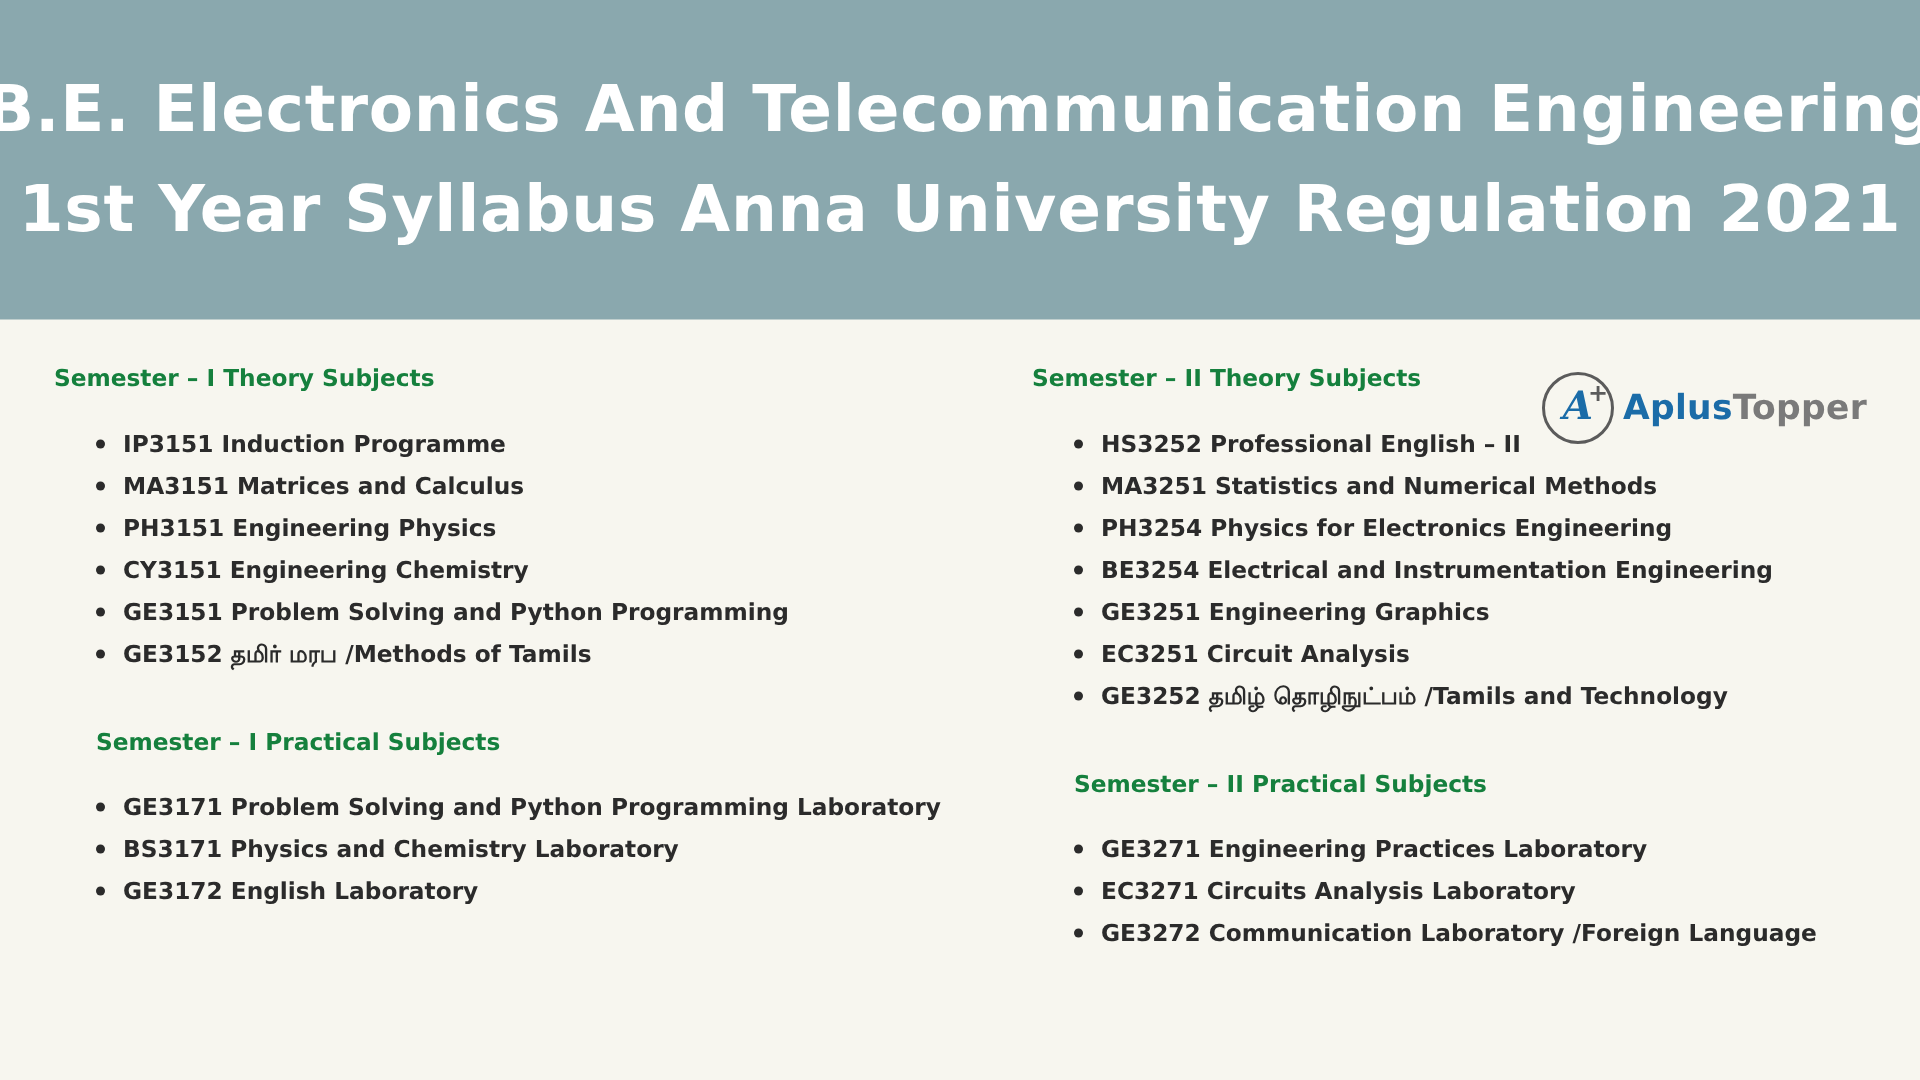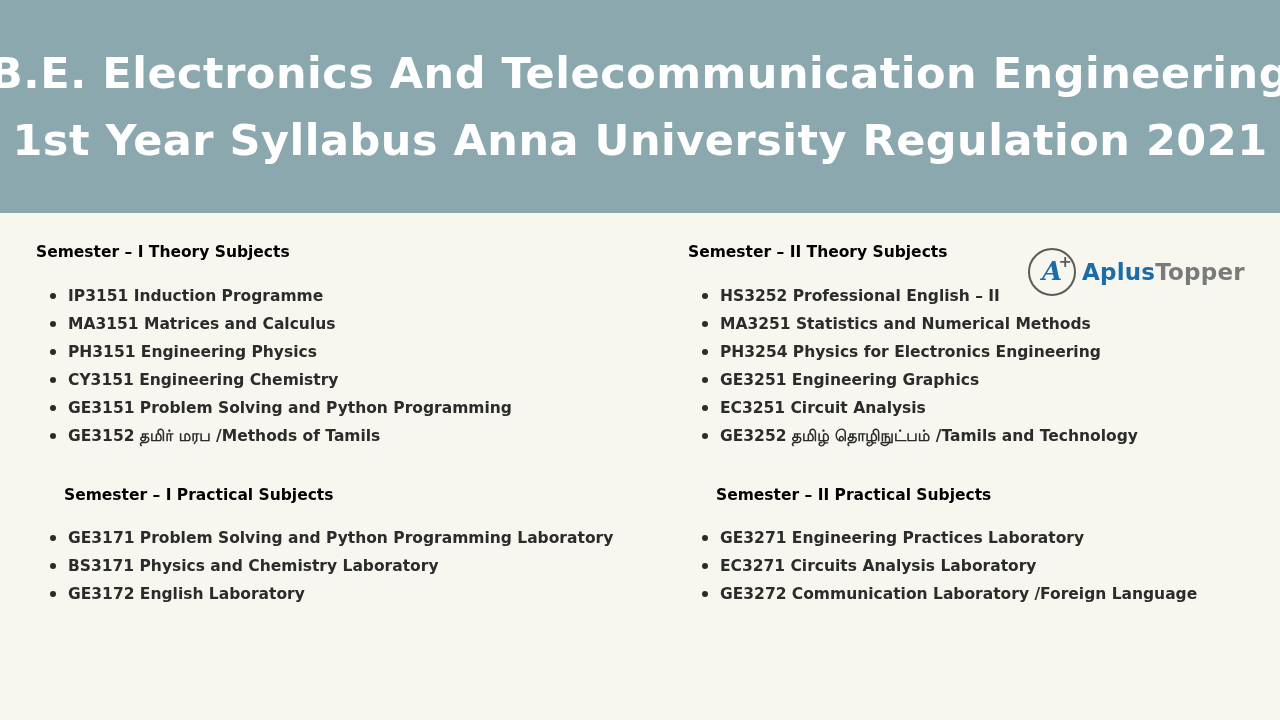--- a/index.html
+++ b/index.html
@@ -48,33 +48,33 @@
   .col {
     box-sizing: border-box;
     width: 640px;
     padding-left: 36px;
     padding-right: 12px;
   }
   .col-inner-right {
     padding-left: 12px;
   }
   .section-title {
-    color: #000000;
+    color: #15803d;
     font-size: 15.5px;
     font-weight: bold;
     margin: 0 0 20px 0;
     line-height: 1.2;
   }
   .section-title.second {
     margin-top: 36px;
     margin-left: 28px;
   }
   ul.subjects {
     list-style: none;
-    margin: 0;
+    margin: 14px;
     padding: 0;
   }
   ul.subjects li {
     position: relative;
     color: #2b2b2b;
     font-size: 15.5px;
     font-weight: bold;
     line-height: 28px;
     padding-left: 32px;
     white-space: nowrap;
@@ -169,20 +169,21 @@
       </ul>
     </div>
 
     <div class="col">
       <div class="col-inner-right">
         <div class="section-title">Semester – II Theory Subjects</div>
         <ul class="subjects">
           <li>HS3252 Professional English – II</li>
           <li>MA3251 Statistics and Numerical Methods</li>
           <li>PH3254 Physics for Electronics Engineering</li>
+          <li>BE3254 Electrical and Instrumentation Engineering</li>
           <li>GE3251 Engineering Graphics</li>
           <li>EC3251 Circuit Analysis</li>
           <li>GE3252 தமிழ் தொழிநுட்பம் /Tamils and Technology</li>
         </ul>
 
         <div class="section-title second">Semester – II Practical Subjects</div>
         <ul class="subjects">
           <li>GE3271 Engineering Practices Laboratory</li>
           <li>EC3271 Circuits Analysis Laboratory</li>
           <li>GE3272 Communication Laboratory /Foreign Language</li>

